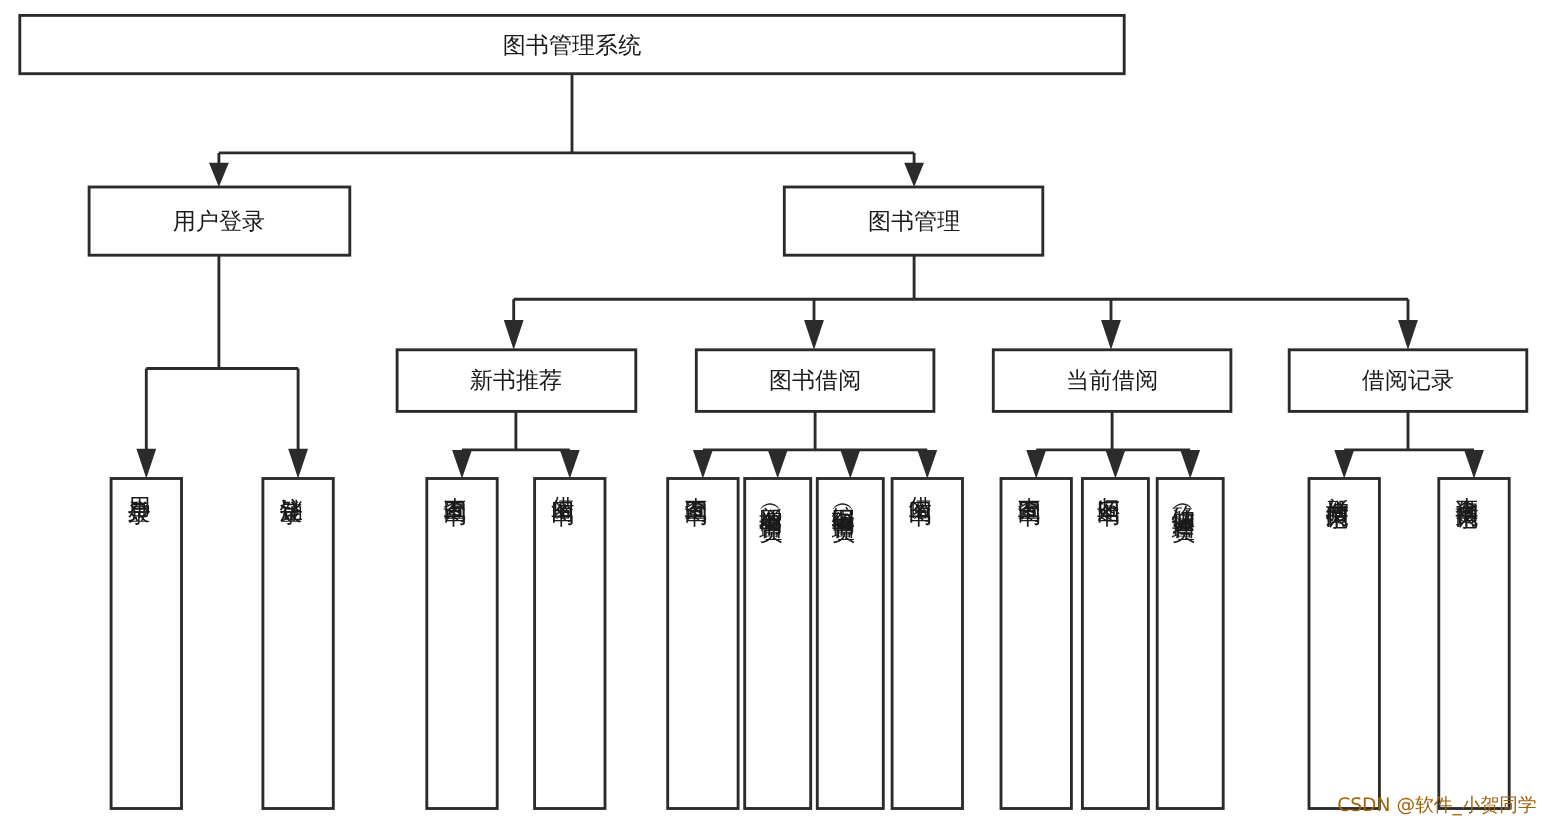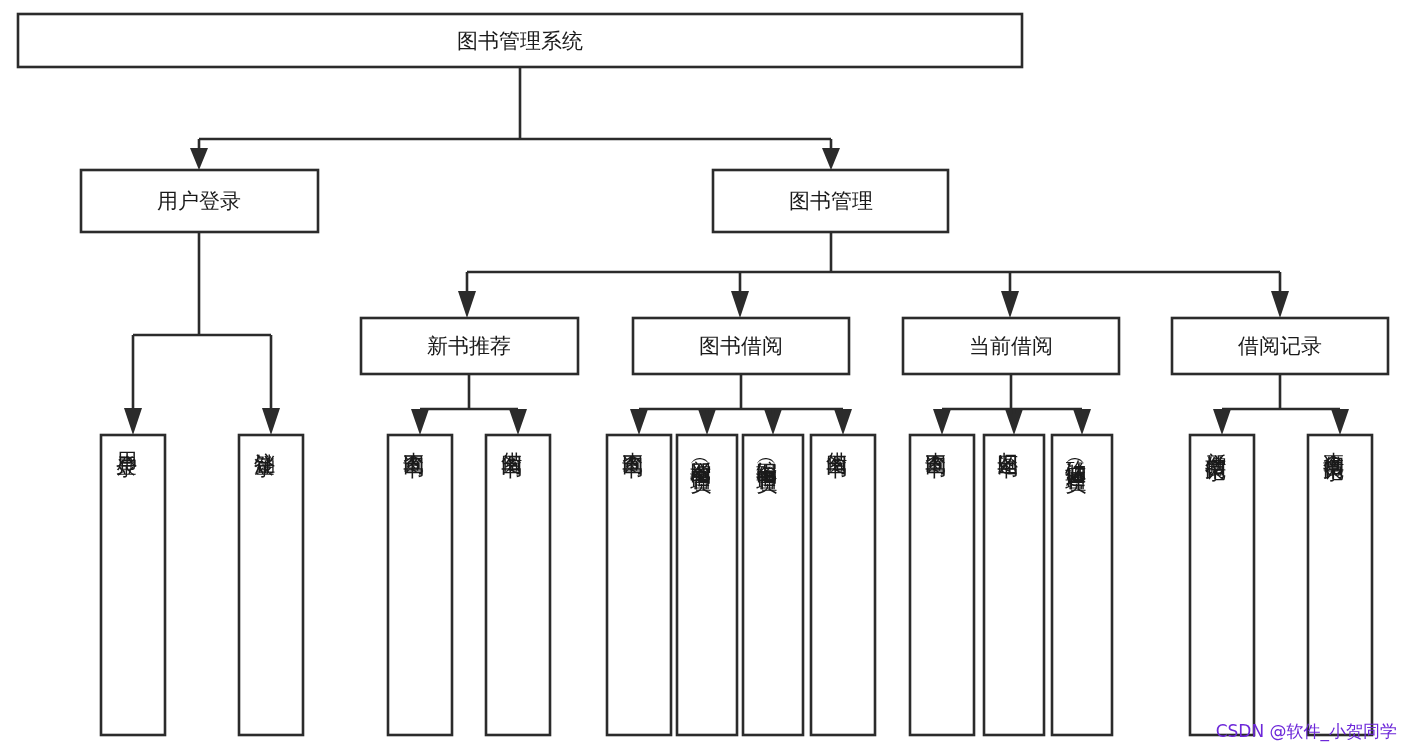--- a/index.html
+++ b/index.html
@@ -59,21 +59,21 @@
     letter-spacing: 2px;
     white-space: nowrap;
     pointer-events: none;
   }
   .watermark {
     position: absolute;
     right: 8px;
     bottom: 4px;
     font-family: "DejaVu Sans", "Liberation Sans", sans-serif;
     font-size: 17px;
-    color: #6d28d9;
+    color: #a16207;
     white-space: nowrap;
   }
 </style>
 </head>
 <body>
 
 <div id="diagram-root">
 
   <svg id="tree-svg" viewBox="0 0 1405 747">
 

